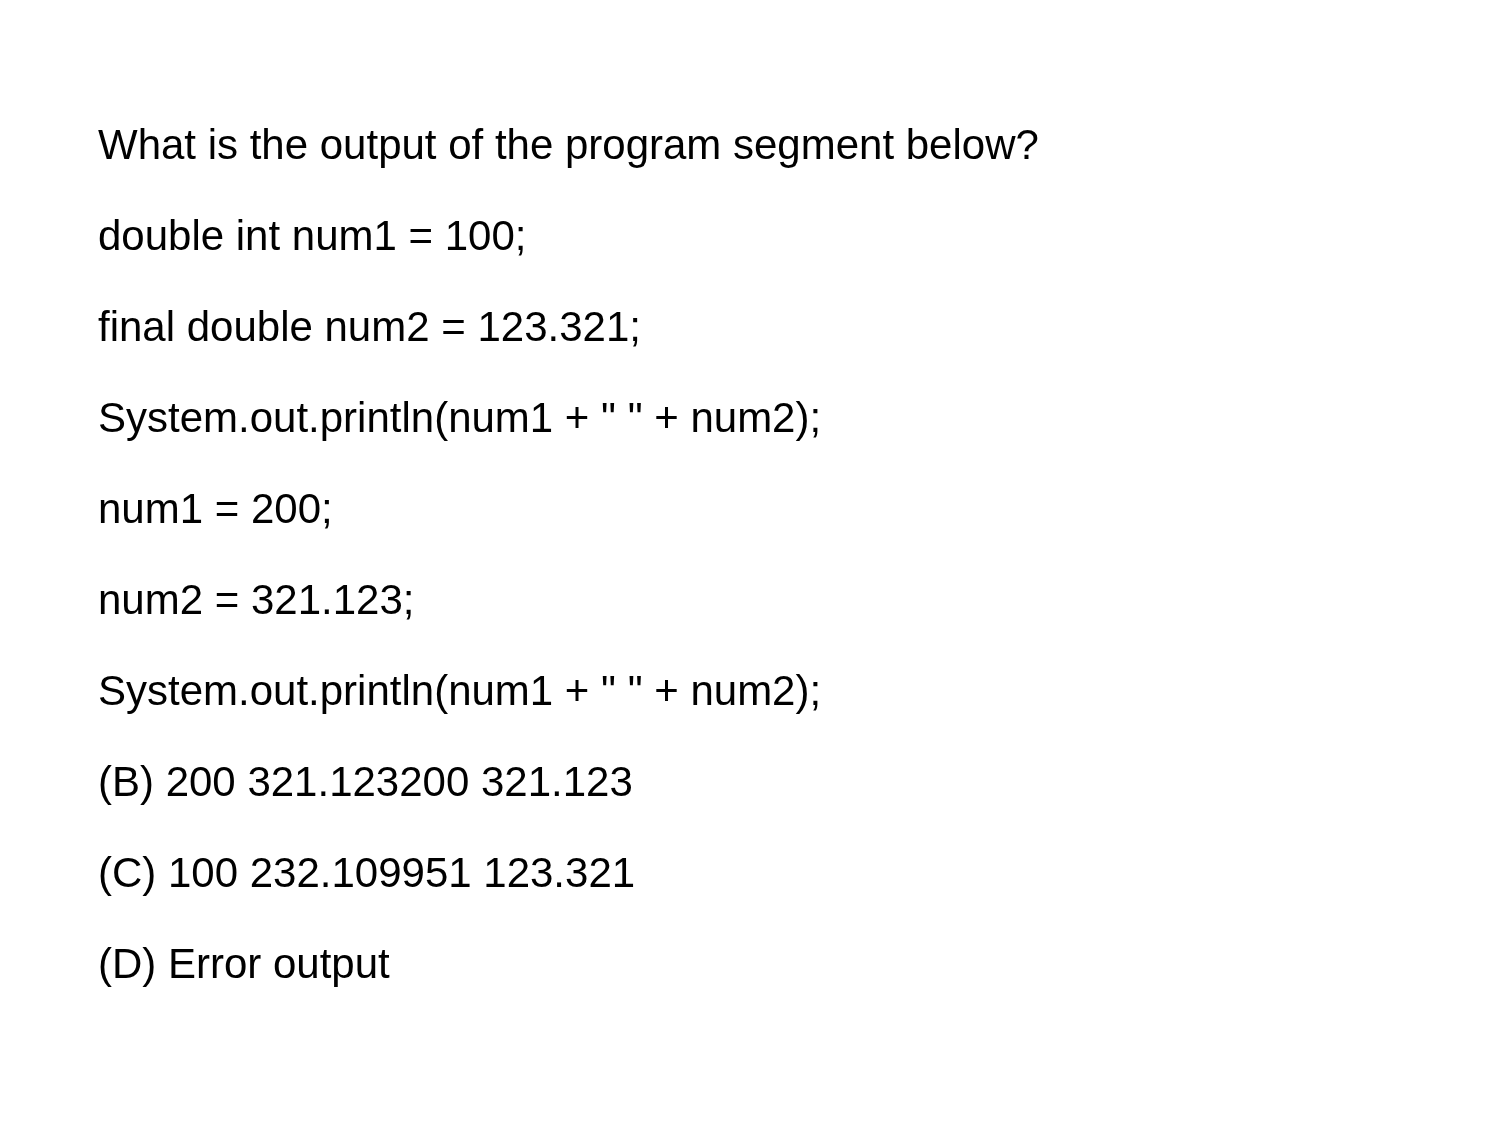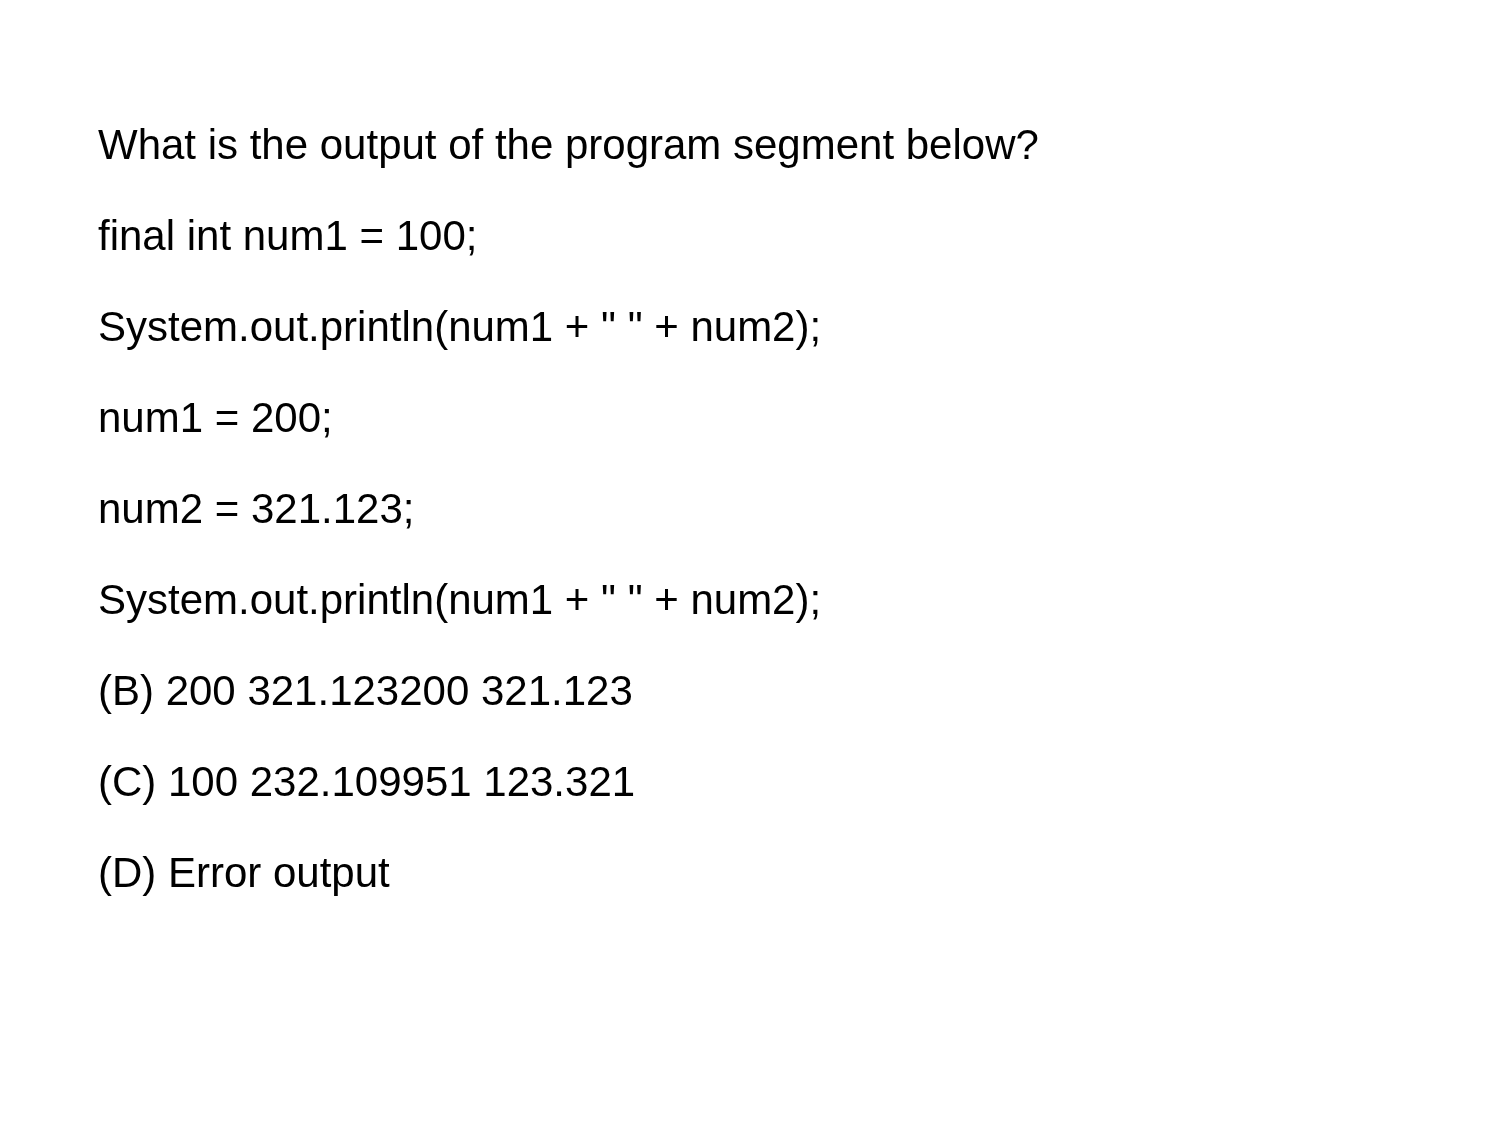--- a/index.html
+++ b/index.html
@@ -19,21 +19,22 @@
     line-height: 1.88;
     color: #000000;
     white-space: pre;
   }
 </style>
 </head>
 <body>
 
 <div class="content">
   <div class="line">What is the output of the program segment below?</div>
-  <div class="line">final int num1 = 100;</div>
+  <div class="line">double int num1 = 100;</div>
+  <div class="line">final double num2 = 123.321;</div>
   <div class="line">System.out.println(num1 + " " + num2);</div>
   <div class="line">num1 = 200;</div>
   <div class="line">num2 = 321.123;</div>
   <div class="line">System.out.println(num1 + " " + num2);</div>
   <div class="line">(B) 200 321.123200 321.123</div>
   <div class="line">(C) 100 232.109951 123.321</div>
   <div class="line">(D) Error output</div>
 </div>
 
 </body></html>

